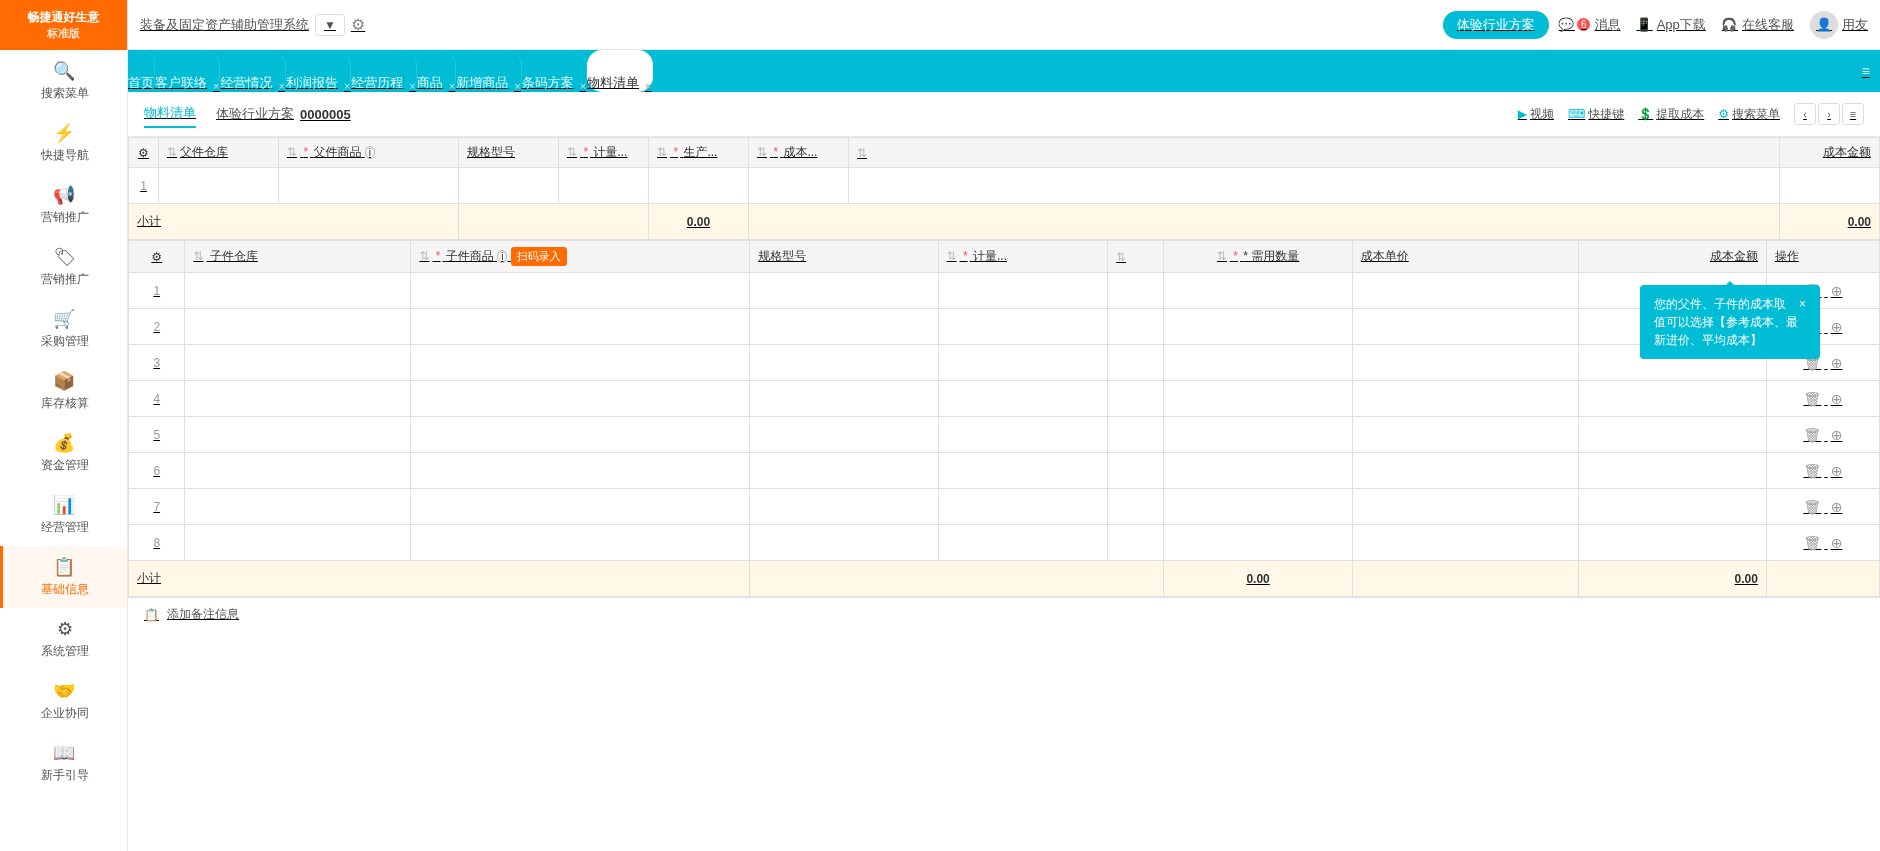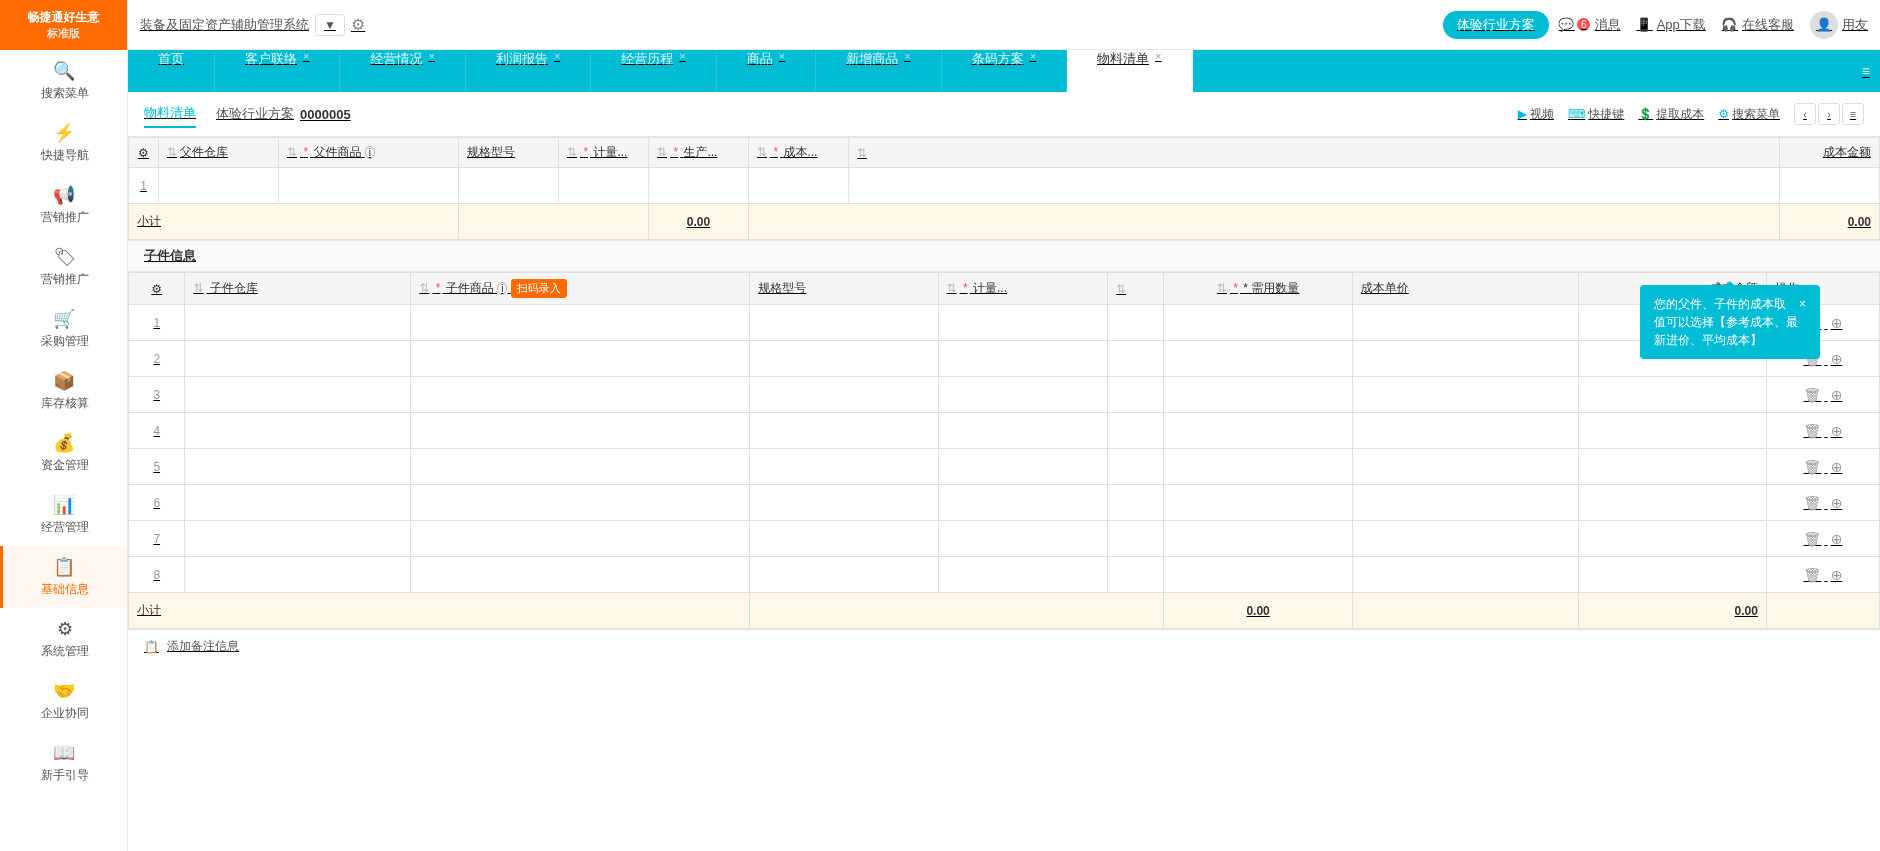--- a/index.html
+++ b/index.html
@@ -117,30 +117,31 @@
     
     .nav-tabs {
       background: #00bcd4;
       display: flex;
       align-items: center;
       height: 42px;
       padding: 0 0 0 0;
       overflow: hidden;
     }
     .nav-tab {
-      padding: 0 30px;
+      padding: 0 0;
       height: 42px;
       display: flex;
-      align-items: flex-start;
+      align-items: flex-end;
       color: rgba(255,255,255,0.9);
       cursor: pointer;
       font-size: 13px;
       gap: 4px;
       white-space: nowrap;
       border-right: 1px solid rgba(255,255,255,0.15);
+      border-radius: 15px;
     }
     .nav-tab.active { background: #fff; color: #333; }
     .nav-tab .close-x {
       font-size: 11px;
       color: rgba(255,255,255,0.7);
       margin-left: 2px;
     }
     .nav-tab.active .close-x { color: #999; }
     .nav-close-all {
       margin-left: auto;
@@ -549,21 +550,20 @@
           </tr>
         </tbody>
       </table>
 
       <div class="tooltip-box">
         <span class="tooltip-close">×</span>
         <span>您的父件、子件的成本取值可以选择【参考成本、最新进价、平均成本】</span>
       </div>
     </div>
 
-    <div class="section-header">子件信息</div>
 
     <table class="data-table">
       <thead>
         <tr>
           <th class="col-settings col-settings-icon"><span>⚙</span></th>
           <th class="col-warehouse">
             <span style="color:#bbb;margin-right:3px;">⇅</span>
             <span>子件仓库</span>
           </th>
           <th class="col-product">

